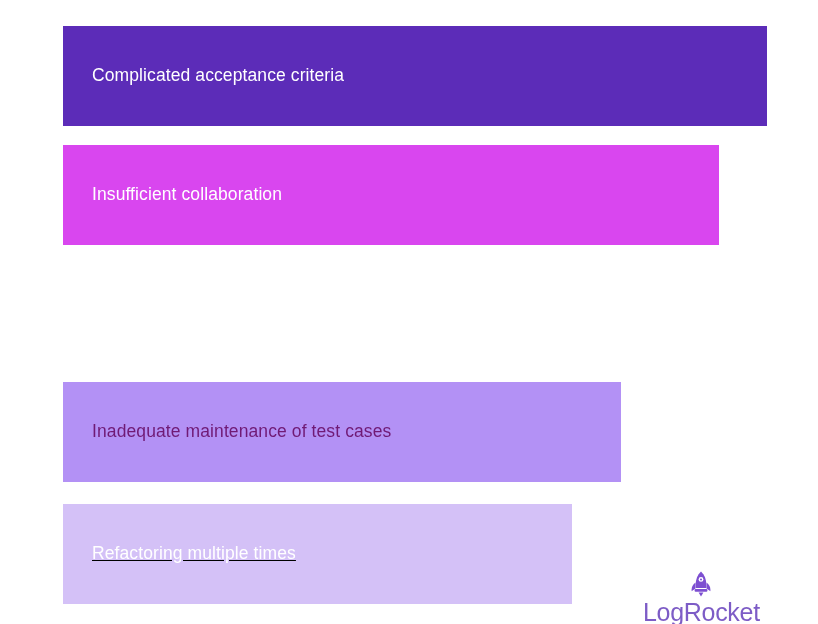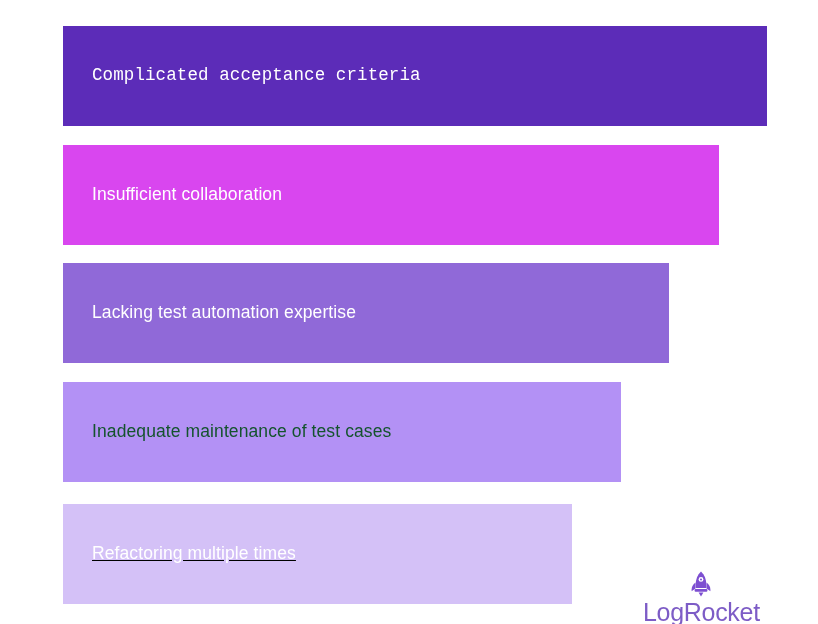--- a/index.html
+++ b/index.html
@@ -76,33 +76,30 @@
     line-height: 1;
     white-space: nowrap;
   }
 </style>
 </head>
 <body style="background: rgb(255, 255, 255);">
 
 <div id="chart-canvas">
 
   <div class="bar-row slot-0" style="width: 704px; background-color: rgb(92, 44, 184);">
-    <span class="bar-label" style="color: rgb(255, 255, 255); font-family: Liberation Mono, monospace;">Complicated acceptance criteria</span>
+    <span class="bar-label" style="color: rgb(255, 255, 255);">Complicated acceptance criteria</span>
   </div>
 
   <div class="bar-row slot-1" style="width: 656px; background-color: #d946ef;">
     <span class="bar-label" style="color: rgb(255, 255, 255);">Insufficient collaboration</span>
   </div>
 
-  <div class="bar-row slot-2" style="width: 606px; background-color: rgb(144, 105, 216);">
-    <span class="bar-label" style="color: rgb(255, 255, 255);">Lacking test automation expertise</span>
-  </div>
 
   <div class="bar-row slot-3" style="width: 558px; background-color: rgb(179, 145, 245);">
-    <span class="bar-label" style="color: #14532d;">Inadequate maintenance of test cases</span>
+    <span class="bar-label" style="color: #701a75;">Inadequate maintenance of test cases</span>
   </div>
 
   <div class="bar-row slot-4" style="width: 509px; background-color: rgb(212, 193, 247); text-decoration: underline;">
     <span class="bar-label" style="color: rgb(255, 255, 255);">Refactoring multiple times</span>
   </div>
 
 </div>
 
 <div id="logrocket-watermark">
   <span class="rocket-icon">

